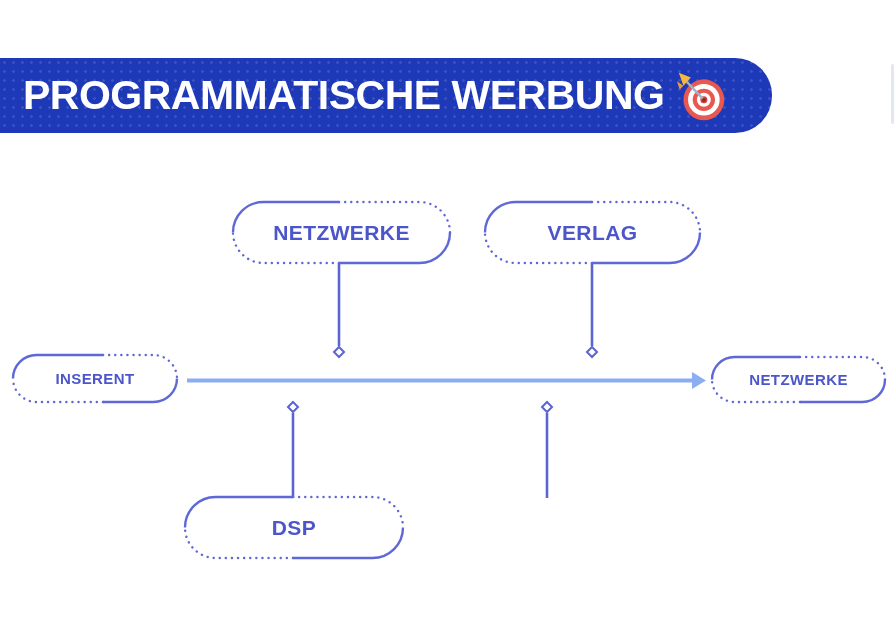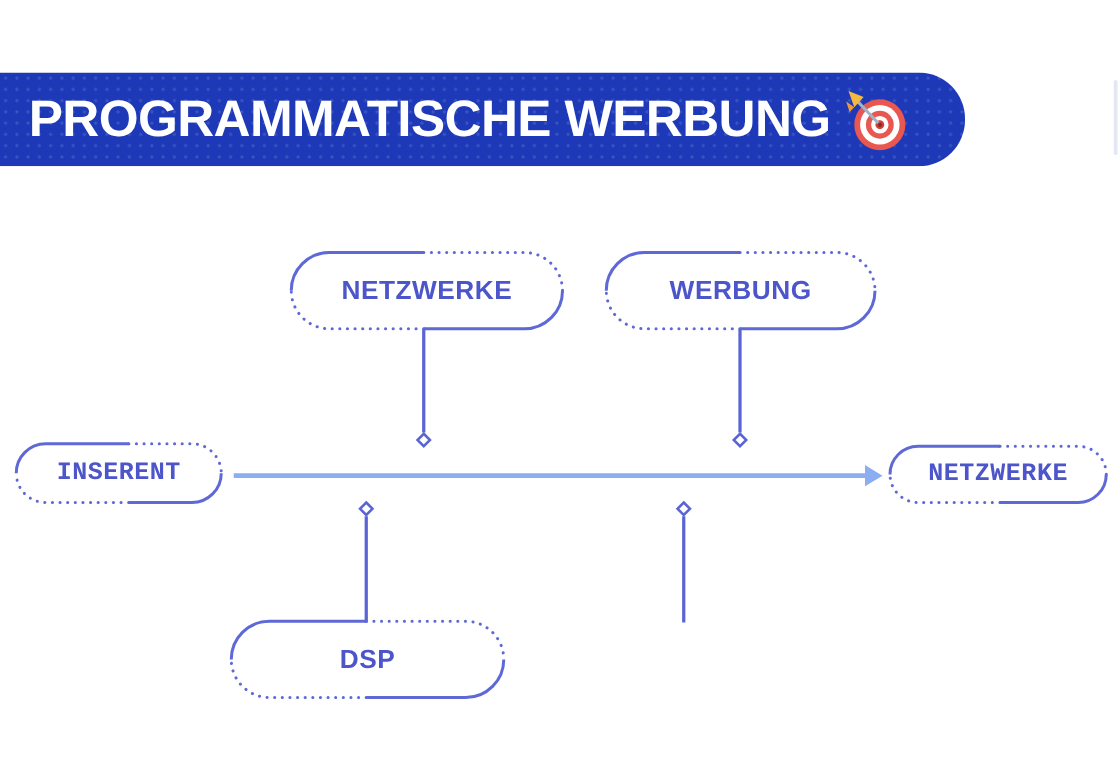--- a/index.html
+++ b/index.html
@@ -32,21 +32,21 @@
   .diagram .arrow-head{fill:var(--arrow);}
   .node{position:absolute;display:flex;align-items:center;justify-content:center;}
   .node .pill{position:absolute;left:-3px;top:-3px;}
   .node .pill path{fill:none;stroke:var(--border);}
   .node .pill .solid{stroke-width:2.4;}
   .node .pill .dotted{stroke-width:2.4;stroke-dasharray:0.1 6;stroke-linecap:round;}
   .node span{
     position:relative;color:var(--text);font-weight:bold;letter-spacing:0.4px;
   }
   .node.big span{font-size:21px;}
-  .node.small span{font-size:20px;font-family:Liberation Mono, monospace;}
+  .node.small span{font-size:15px;}
 </style>
 </head>
 <body>
 
 <div class="canvas" style="--border: #5e68d6; --text: #4c55c9; --conn: #5a64d4; --arrow: #8badf2; --banner: #1d39b8;">
 
   <div class="banner">
     <h1>PROGRAMMATISCHE WERBUNG</h1>
     <svg class="target-svg" width="52" height="56" viewBox="0 0 56 56">
       <circle cx="30" cy="31" r="22" fill="#e85850"></circle>
@@ -85,21 +85,21 @@
         <path d="M 106 0 L 186.5 0 A 30.5 30.5 0 0 1 217 30.5 M 106 61 L 30.5 61 A 30.5 30.5 0 0 1 0 30.5" class="dotted"></path>
       </svg>
     <span>NETZWERKE</span>
   </div>
 
   <div class="node big" style="left:485px;top:202px;width:215px;height:61px;">
     <svg class="pill" width="221" height="67" viewBox="-3 -3 221 67">
         <path d="M 0 30.5 A 30.5 30.5 0 0 1 30.5 0 L 107 0 M 215 30.5 A 30.5 30.5 0 0 1 184.5 61 L 107 61" class="solid"></path>
         <path d="M 107 0 L 184.5 0 A 30.5 30.5 0 0 1 215 30.5 M 107 61 L 30.5 61 A 30.5 30.5 0 0 1 0 30.5" class="dotted"></path>
       </svg>
-    <span>WERBUNG</span>
+    <span>VERLAG</span>
   </div>
 
   <div class="node small" style="left:13px;top:355px;width:164px;height:47px;">
     <svg class="pill" width="170" height="53" viewBox="-3 -3 170 53">
         <path d="M 0 23.5 A 23.5 23.5 0 0 1 23.5 0 L 90 0 M 164 23.5 A 23.5 23.5 0 0 1 140.5 47 L 90 47" class="solid"></path>
         <path d="M 90 0 L 140.5 0 A 23.5 23.5 0 0 1 164 23.5 M 90 47 L 23.5 47 A 23.5 23.5 0 0 1 0 23.5" class="dotted"></path>
       </svg>
     <span>INSERENT</span>
   </div>
 

